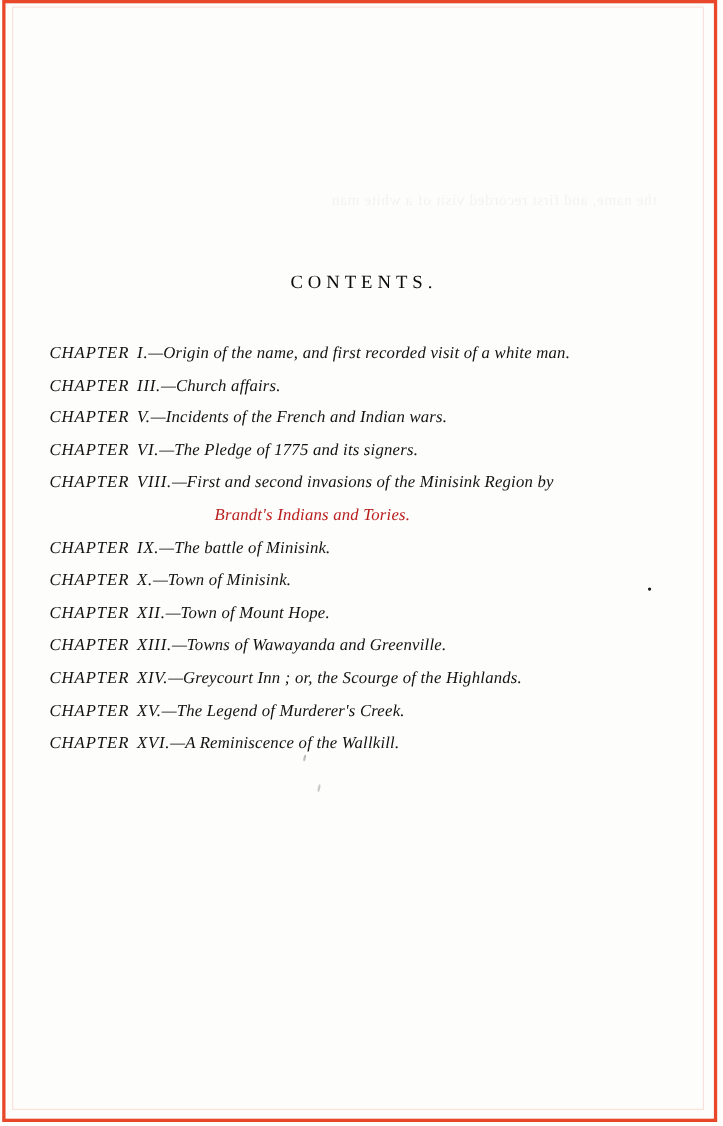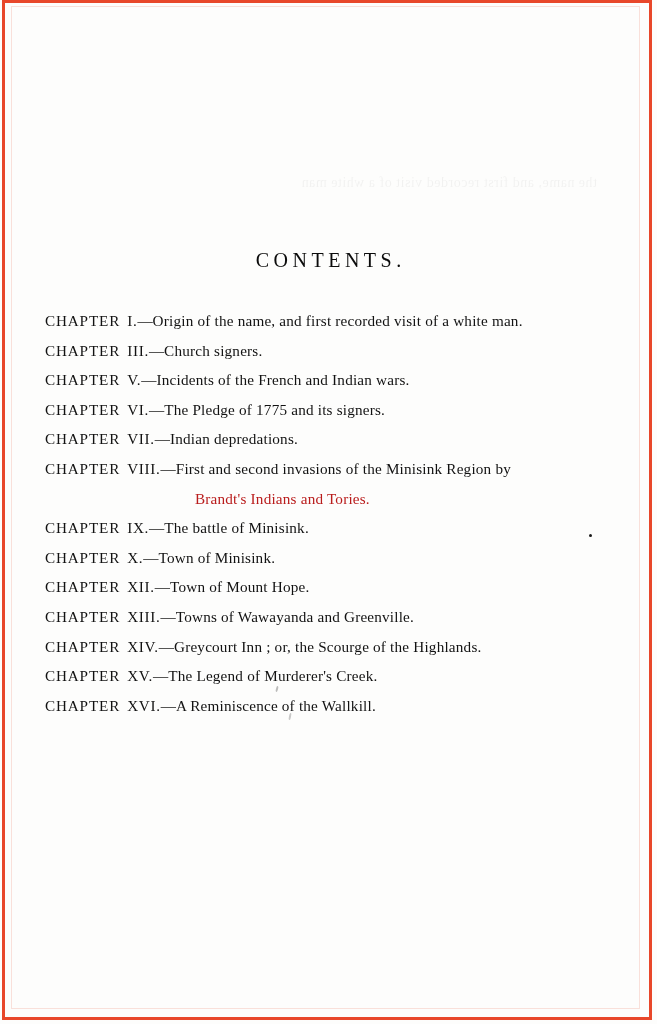--- a/index.html
+++ b/index.html
@@ -59,32 +59,33 @@
     white-space: nowrap;
     overflow: hidden;
   }
 
   .title {
     position: absolute;
     left: 0;
     right: 0;
     top: 236px;
     text-align: center;
-    font-size: 20px;
+    font-size: 17px;
     letter-spacing: 4.5px;
     text-indent: 4.5px;
     font-weight: 400;
     color: #0b0b0b;
   }
 
   .toc {
     position: absolute;
     left: 45px;
     top: 306px;
     right: 36px;
+    font-style: italic;
   }
 
   .entry {
     height: 29.6px;
     line-height: 29.6px;
     font-size: 15.2px;
     letter-spacing: .18px;
     white-space: nowrap;
     color: #121212;
   }
@@ -167,24 +168,23 @@
 <body>
 
 <div class="page">
 
   <div class="showthrough">the name, and first recorded visit of a white man</div>
 
   <h1 class="title">CONTENTS.</h1>
 
   <div class="toc">
       <div class="entry"><span class="chapter-label">CHAPTER</span> <span class="numeral">I.</span><span class="dash">—</span><span class="entry-title">Origin of the name, and first recorded visit of a white man.</span></div>
-      <div class="entry"><span class="chapter-label">CHAPTER</span> <span class="numeral">III.</span><span class="dash">—</span><span class="entry-title">Church signers.</span></div>
+      <div class="entry"><span class="chapter-label">CHAPTER</span> <span class="numeral">III.</span><span class="dash">—</span><span class="entry-title">Church affairs.</span></div>
       <div class="entry"><span class="chapter-label">CHAPTER</span> <span class="numeral">V.</span><span class="dash">—</span><span class="entry-title">Incidents of the French and Indian wars.</span></div>
       <div class="entry"><span class="chapter-label">CHAPTER</span> <span class="numeral">VI.</span><span class="dash">—</span><span class="entry-title">The Pledge of 1775 and its signers.</span></div>
-      <div class="entry"><span class="chapter-label">CHAPTER</span> <span class="numeral">VII.</span><span class="dash">—</span><span class="entry-title">Indian depredations.</span></div>
       <div class="entry"><span class="chapter-label">CHAPTER</span> <span class="numeral">VIII.</span><span class="dash">—</span><span class="entry-title">First and second invasions of  the Minisink Region by</span></div>
       <div class="entry-continuation">Brandt's Indians and Tories.</div>
       <div class="entry"><span class="chapter-label">CHAPTER</span> <span class="numeral">IX.</span><span class="dash">—</span><span class="entry-title">The battle of Minisink.</span></div>
       <div class="entry"><span class="chapter-label">CHAPTER</span> <span class="numeral">X.</span><span class="dash">—</span><span class="entry-title">Town of Minisink.</span></div>
       <div class="entry"><span class="chapter-label">CHAPTER</span> <span class="numeral">XII.</span><span class="dash">—</span><span class="entry-title">Town of Mount Hope.</span></div>
       <div class="entry"><span class="chapter-label">CHAPTER</span> <span class="numeral">XIII.</span><span class="dash">—</span><span class="entry-title">Towns of Wawayanda and Greenville.</span></div>
       <div class="entry"><span class="chapter-label">CHAPTER</span> <span class="numeral">XIV.</span><span class="dash">—</span><span class="entry-title">Greycourt Inn ; or, the Scourge of the Highlands.</span></div>
       <div class="entry"><span class="chapter-label">CHAPTER</span> <span class="numeral">XV.</span><span class="dash">—</span><span class="entry-title">The Legend of Murderer's Creek.</span></div>
       <div class="entry"><span class="chapter-label">CHAPTER</span> <span class="numeral">XVI.</span><span class="dash">—</span><span class="entry-title">A Reminiscence of the Wallkill.</span></div>
     </div>

